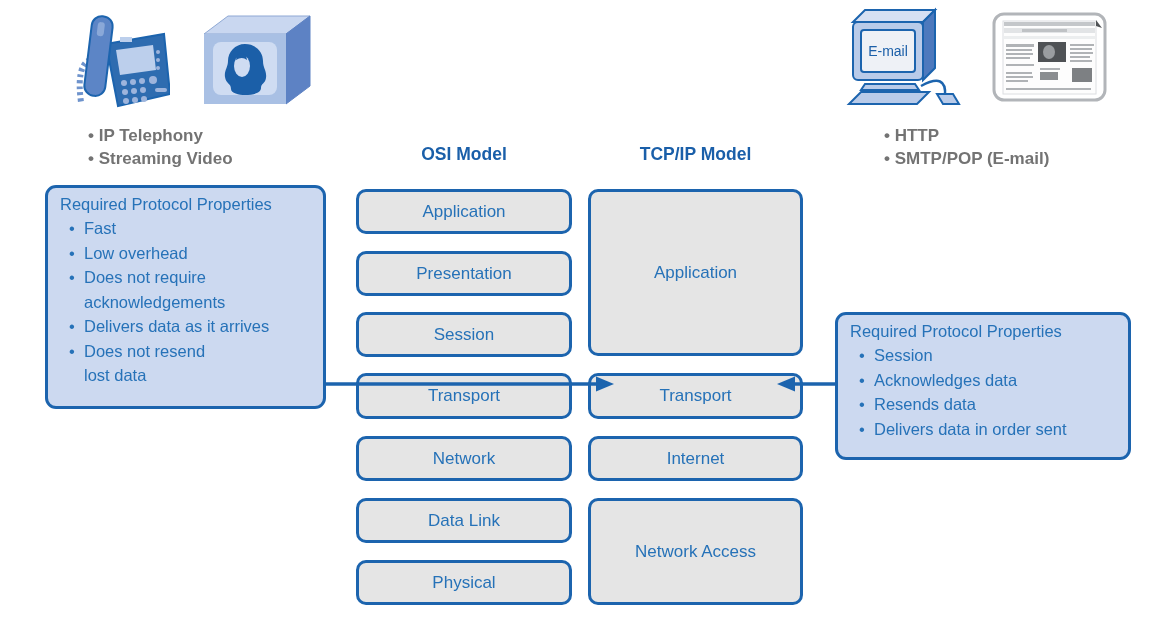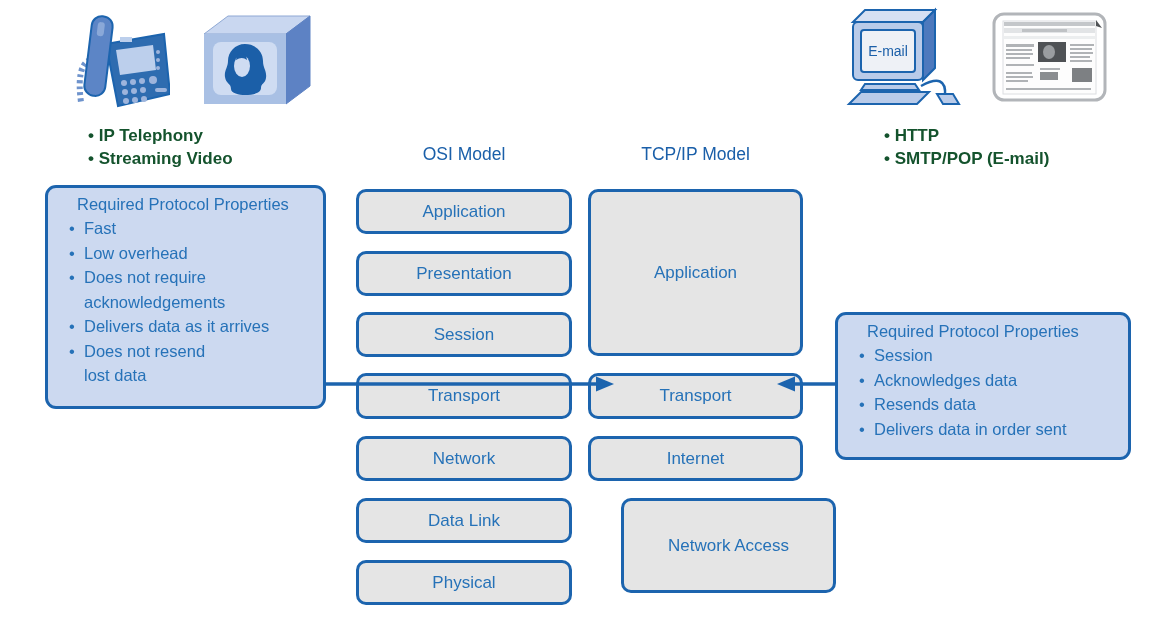--- a/index.html
+++ b/index.html
@@ -9,57 +9,57 @@
   }
   
   .layerbox {
     position:absolute; box-sizing:border-box;
     background:#e5e5e5; border:3px solid #1c64ae; border-radius:10px;
     display:flex; align-items:center; justify-content:center;
     color:#2672b8; font-size:17px;
   }
   
   .colheader {
-    position:absolute; text-align:center; font-weight:normal;
+    position:absolute; text-align:center; font-weight:bold;
     color:#1a5fa9; font-size:17.5px;
   }
   
   .applist {
     position:absolute; list-style:none; margin:0; padding:0;
-    color:#14532d; font-weight:bold; font-size:17px; line-height:23px;
+    color:#737373; font-weight:bold; font-size:17px; line-height:23px;
   }
   .applist li::before { content:"\2022\00a0"; }
   
   .pbox {
     position:absolute; box-sizing:border-box;
     background:#ccd9f0; border:3px solid #1c64ae; border-radius:11px;
     color:#2672b8; font-size:16.5px;
   }
-  .pbox-title { padding:7px 12px 2px 29px; }
+  .pbox-title { padding:7px 12px 2px 12px; }
   .pbox ul {
     list-style:none; margin:0; padding:0 8px 0 36px;
   }
   .pbox li {
     position:relative; line-height:24.5px; white-space:pre-line;
   }
   .pbox li::before { content:"\2022"; position:absolute; left:-15px; }
   
   .osi-header   { left:356px; top:144px; width:216px; }
   .tcp-header   { left:588px; top:144px; width:215px; }
   .osi-1 { left:356px; top:189px; width:216px; height:45px; }
   .osi-2 { left:356px; top:251px; width:216px; height:45px; }
   .osi-3 { left:356px; top:312px; width:216px; height:45px; }
   .osi-4 { left:356px; top:373px; width:216px; height:46px; }
   .osi-5 { left:356px; top:436px; width:216px; height:45px; }
   .osi-6 { left:356px; top:498px; width:216px; height:45px; }
   .osi-7 { left:356px; top:560px; width:216px; height:45px; }
   .tcp-1 { left:588px; top:189px; width:215px; height:167px; }
   .tcp-2 { left:588px; top:373px; width:215px; height:46px; }
   .tcp-3 { left:588px; top:436px; width:215px; height:45px; }
-  .tcp-4 { left:621px; top:498px; width:215px; height:95px;text-align:right; }
+  .tcp-4 { left:588px; top:498px; width:215px; height:107px;text-align:right; }
   .left-apps  { left:88px;  top:124px; }
   .right-apps { left:884px; top:124px; }
   .left-pbox  { left:45px;  top:185px; width:281px; height:224px; }
   .right-pbox { left:835px; top:312px; width:296px; height:148px; }
   .icon { position:absolute; }
   .phone-icon   { left:60px;  top:8px;  }
   .video-icon   { left:196px; top:10px; }
   .email-icon   { left:845px; top:4px;  }
   .browser-icon { left:992px; top:12px; }
   

